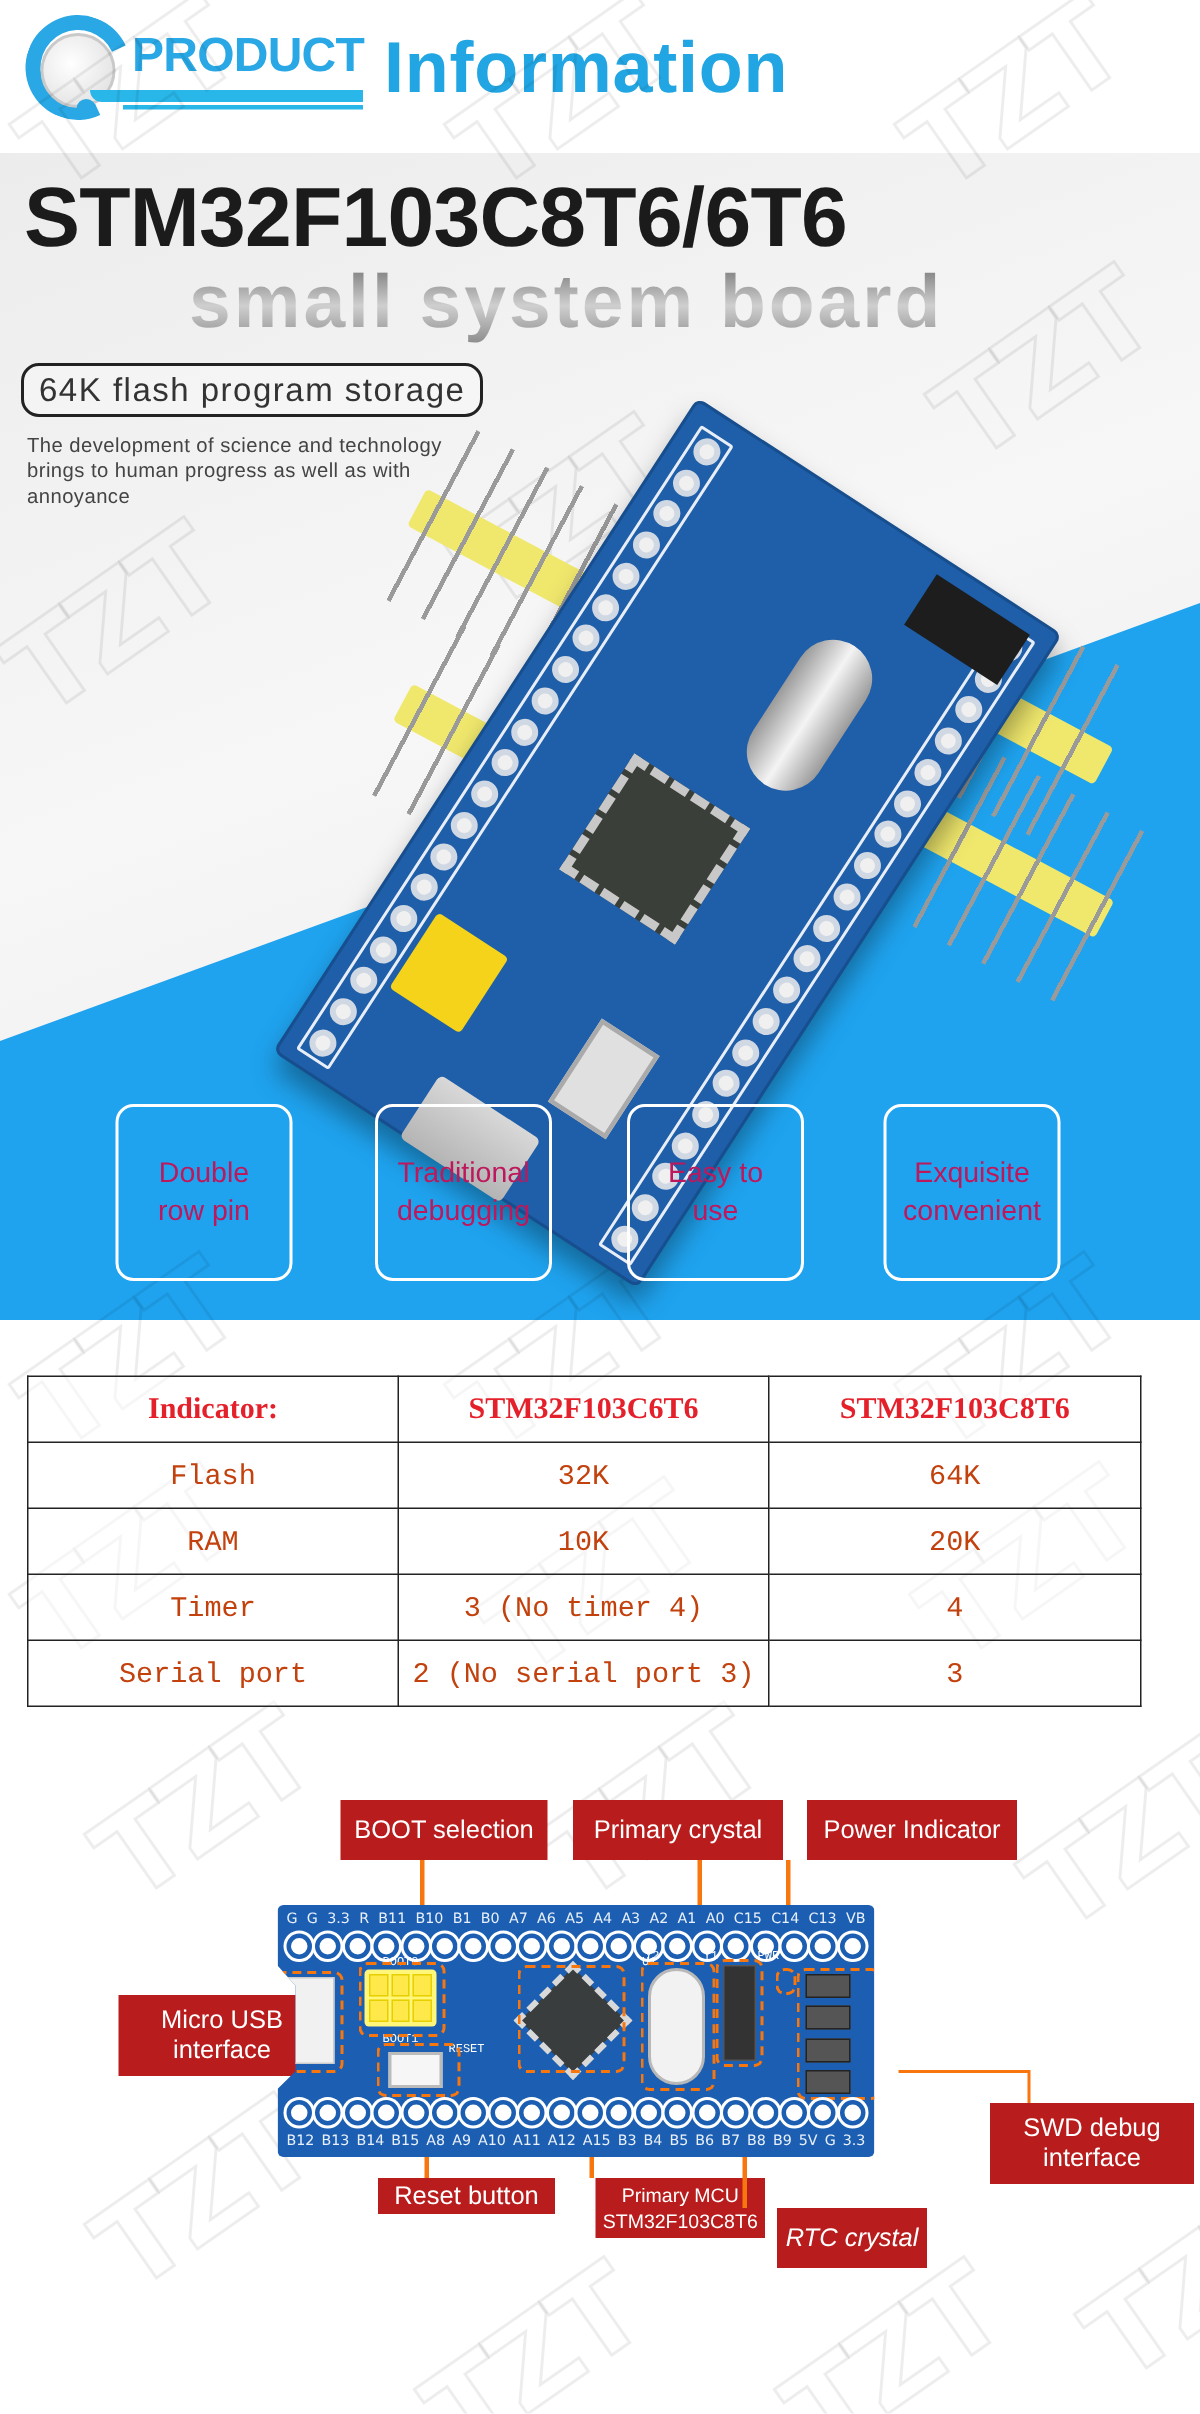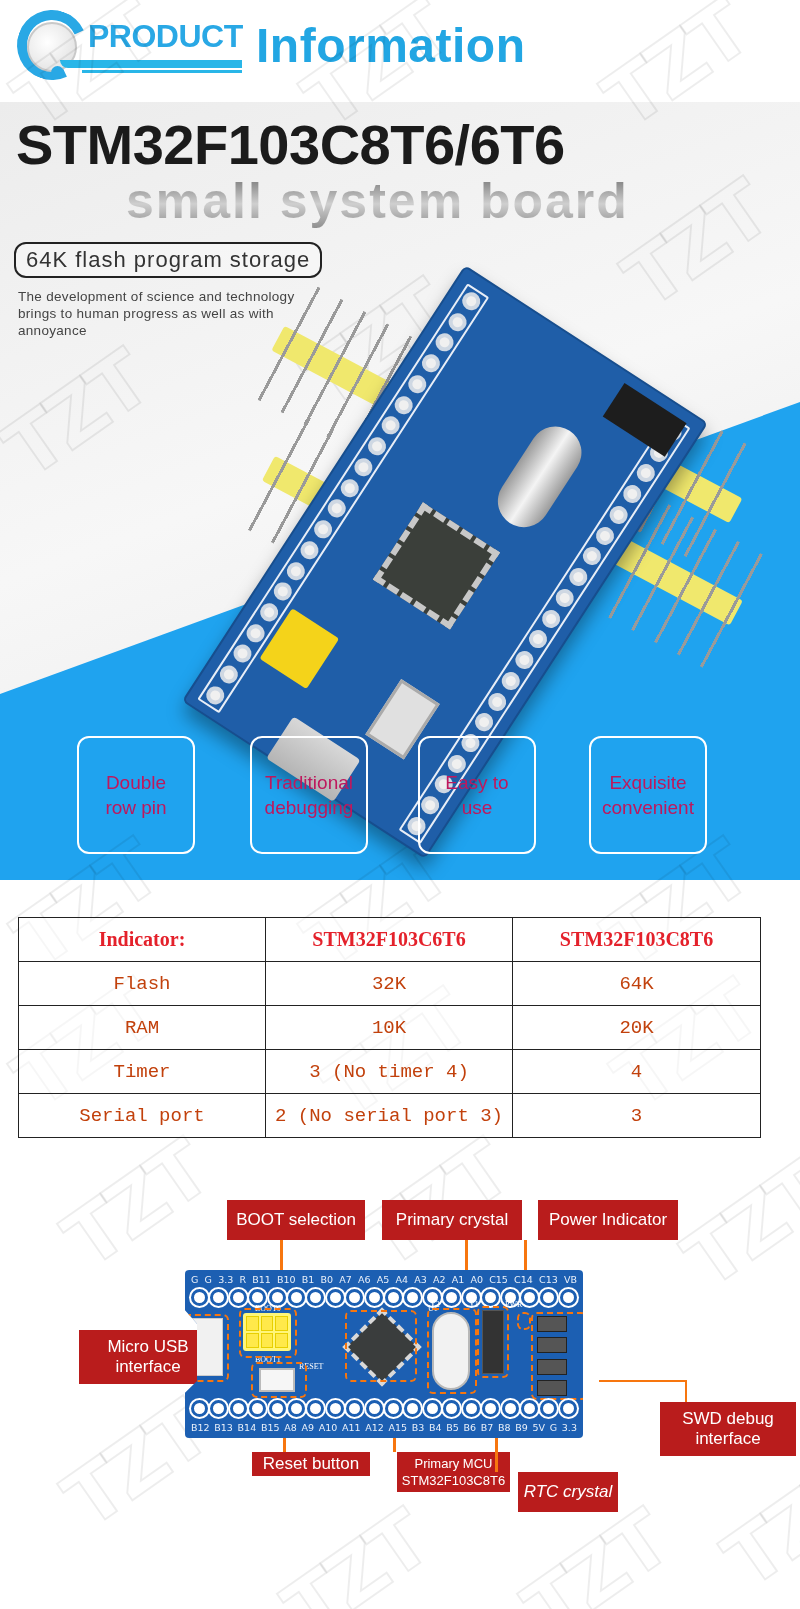--- a/index.html
+++ b/index.html
@@ -63,21 +63,21 @@
   .dash { position: absolute; border: 2px dashed #f7760e; border-radius: 6px; }
   .d-boot { position: absolute; left: 58px; top: 43px; width: 48px; height: 38px; background: #fff67a; border-radius: 3px; display: grid; grid-template-columns: repeat(3, 1fr); gap: 2px; padding: 3px; }
   .d-boot span { background: #ffe94a; border: 1px solid #e8cf00; position: relative; }
   .d-mcu { position: absolute; left: 172px; top: 52px; width: 50px; height: 50px; background: #3a3d3d; transform: rotate(45deg); outline: 4px dashed #d9d9d9; outline-offset: -1px; }
   .d-xtal { position: absolute; left: 247px; top: 42px; width: 38px; height: 78px; border-radius: 19px; background: #f2f2f2; border: 2px solid #b8b8b8; }
   .d-reg { position: absolute; left: 297px; top: 40px; width: 22px; height: 64px; background: #333; border: 1px solid #555; }
   .d-usb { position: absolute; left: 0; top: 48px; width: 38px; height: 58px; background: #f1f1f1; border: 1px solid #ccc; }
   .d-reset { position: absolute; left: 74px; top: 98px; width: 36px; height: 24px; background: #f6f6f6; border: 2px solid #bbb; }
   .d-swd { position: absolute; left: 352px; top: 46px; width: 30px; height: 80px; display: flex; flex-direction: column; justify-content: space-between; }
   .d-swd span { height: 16px; background: #555; border: 1px solid #222; }
-  .d-text { position: absolute; color: #fff; font-size: 8px; font-family: Liberation Serif, serif; }
+  .d-text { position: absolute; color: #fff; font-size: 8px; font-family: Liberation Mono, monospace; }
 </style>
 </head>
 <body>
 
 <div class="header">
   <div class="logo-ring"></div>
   <div class="logo-ring-inner"></div>
   <div class="logo-dot"></div>
   <div class="logo-line"></div>
   <div class="logo-line2"></div>

